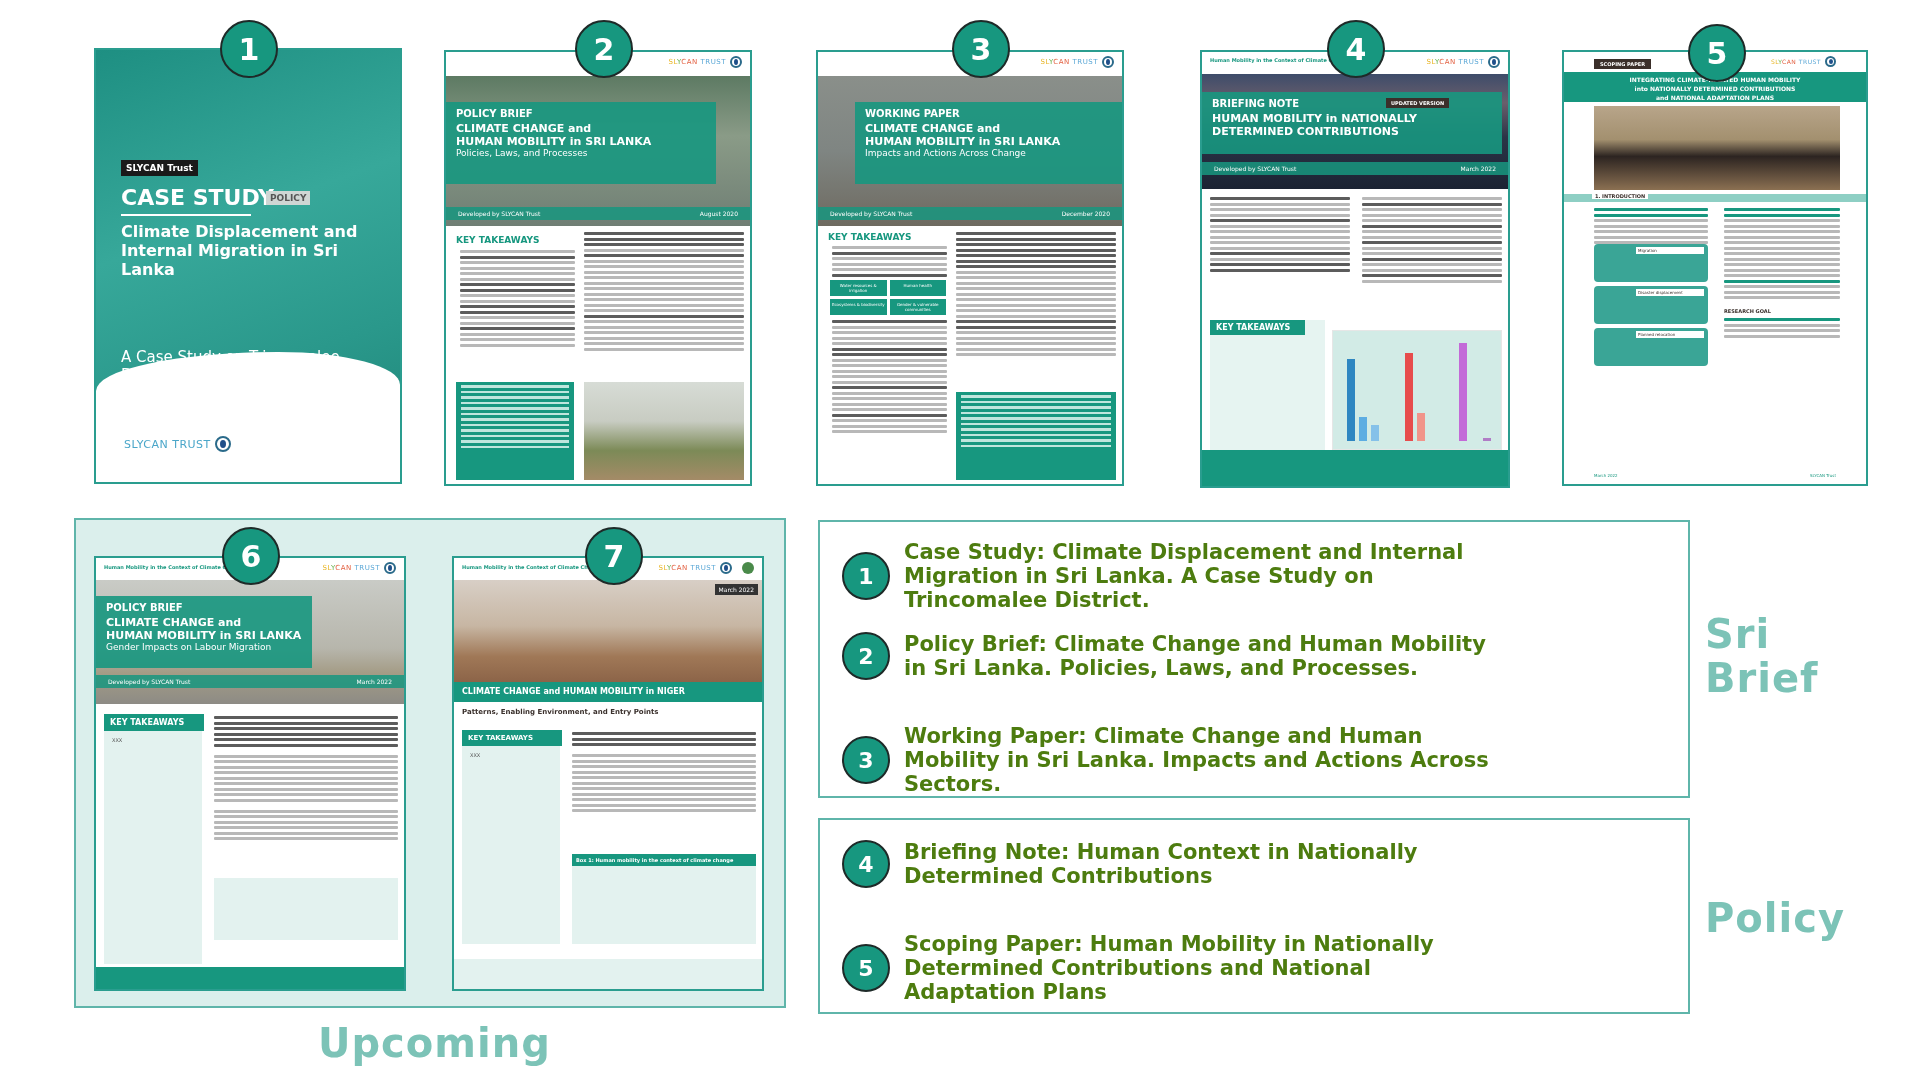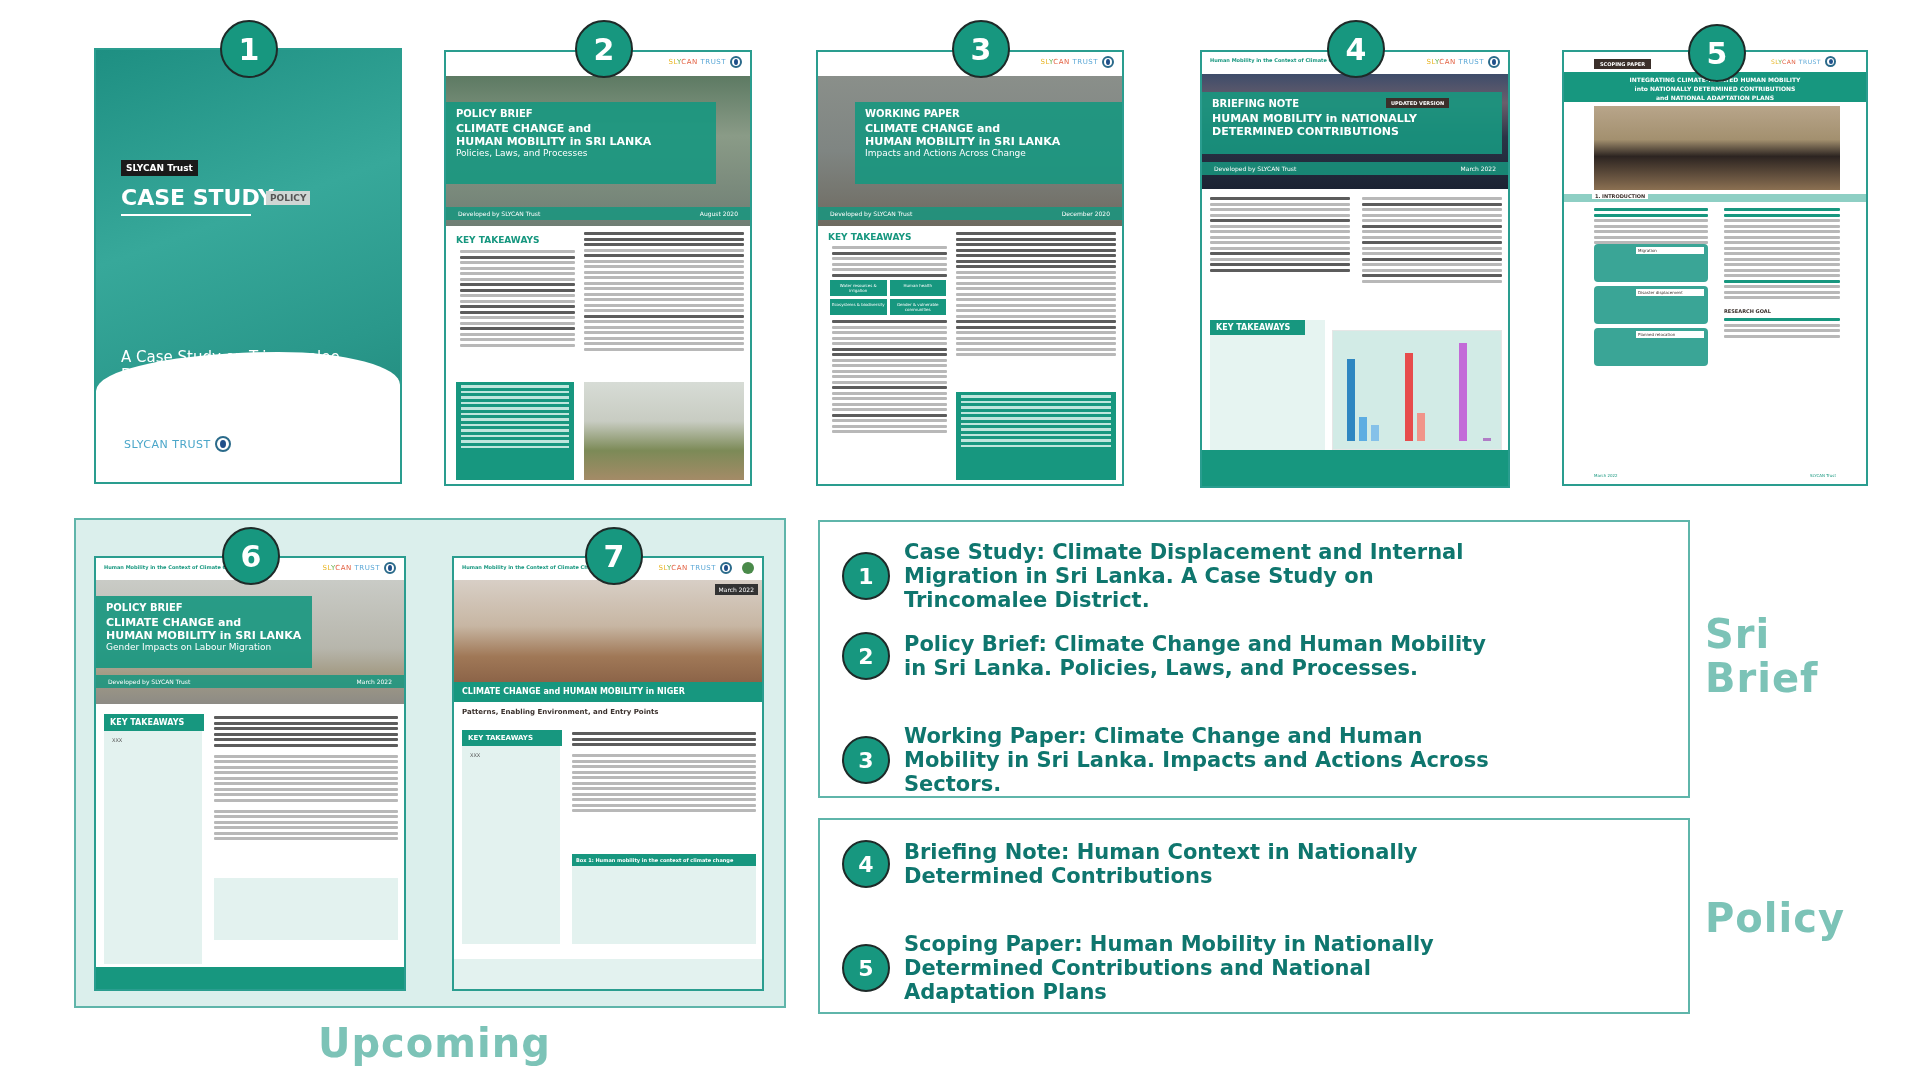--- a/index.html
+++ b/index.html
@@ -39,35 +39,36 @@
   .textlines { position:absolute; }
   .textlines div { height:3px; background:#b8b8b8; margin-bottom:2.5px; border-radius:1px; }
   .textlines div.b { background:#5c5c5c; }
   .teal-box { position:absolute; background:#17977f; }
   .teal-box div { height:2.5px; background:#bfe6dd; margin:3px 5px; }
 
   
   .panel { position:absolute; border:2px solid #5fb5aa; background:#fff; }
   .panel .item { position:absolute; left:22px; display:flex; align-items:center; }
   .panel .num { width:48px; height:48px; border-radius:50%; background:#17977f; border:2px solid #1e2a28; color:#fff; font-weight:bold; font-size:22px; display:flex; align-items:center; justify-content:center; flex-shrink:0; }
-  .panel .txt { margin-left:14px; font-size:21px; font-weight:bold; line-height:24px; color:#0f766e; width:600px; }
+  .panel .txt { margin-left:14px; font-size:21px; font-weight:bold; line-height:24px; color:#4d7c0f; width:600px; }
 
   .region { position:absolute; color:#7cc3b7; font-weight:bold; font-size:40px; line-height:44px; letter-spacing:1px; }
 
   .upcoming-bg { position:absolute; left:74px; top:518px; width:712px; height:490px; background:#dbefec; border:2px solid #5fb5aa; }
   .upcoming-label { position:absolute; left:318px; top:1020px; color:#7cc3b7; font-weight:bold; font-size:40px; letter-spacing:1px; }
 </style>
 </head>
 <body>
 
 <div class="doc cover1" style="left:94px; top:48px; width:308px; height:436px;">
   <span class="tag">SLYCAN Trust</span>
   <span class="cs" style="font-weight:bold;">CASE STUDY</span>
   <span class="draft">POLICY</span>
   <div class="uline"></div>
+  <div class="t1">Climate Displacement and Internal Migration in Sri Lanka</div>
   <div class="t2" style="top:298px;">A Case Study on Trincomalee District</div>
   <div class="wave"></div>
   <div class="slycan-logo" style="left:28px; bottom:30px; font-size:11px;">
     <span style="color:#4aa6c9;">SLYCAN TRUST</span>
     <span class="ring">
         <i></i>
       </span>
   </div>
 </div>
 <div class="badge" style="left:220px; top:20px;">1</div>

